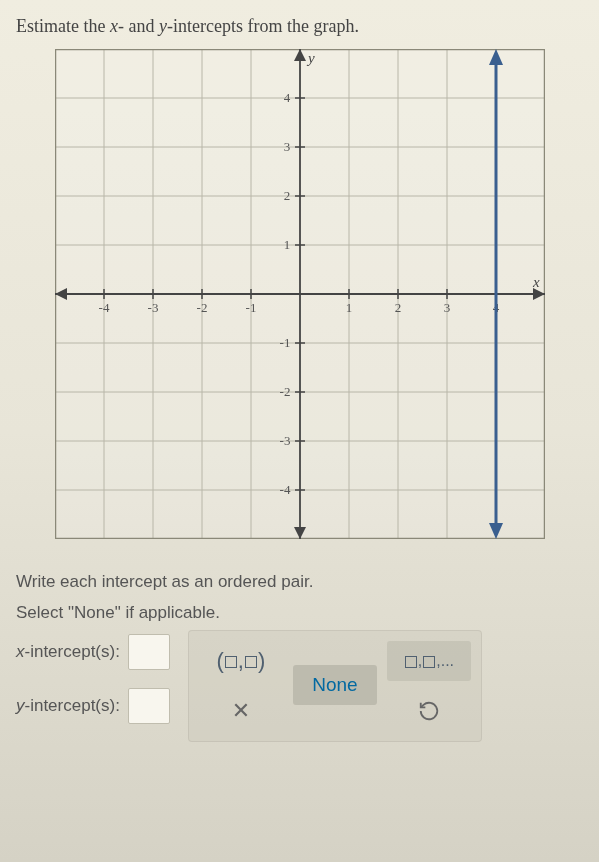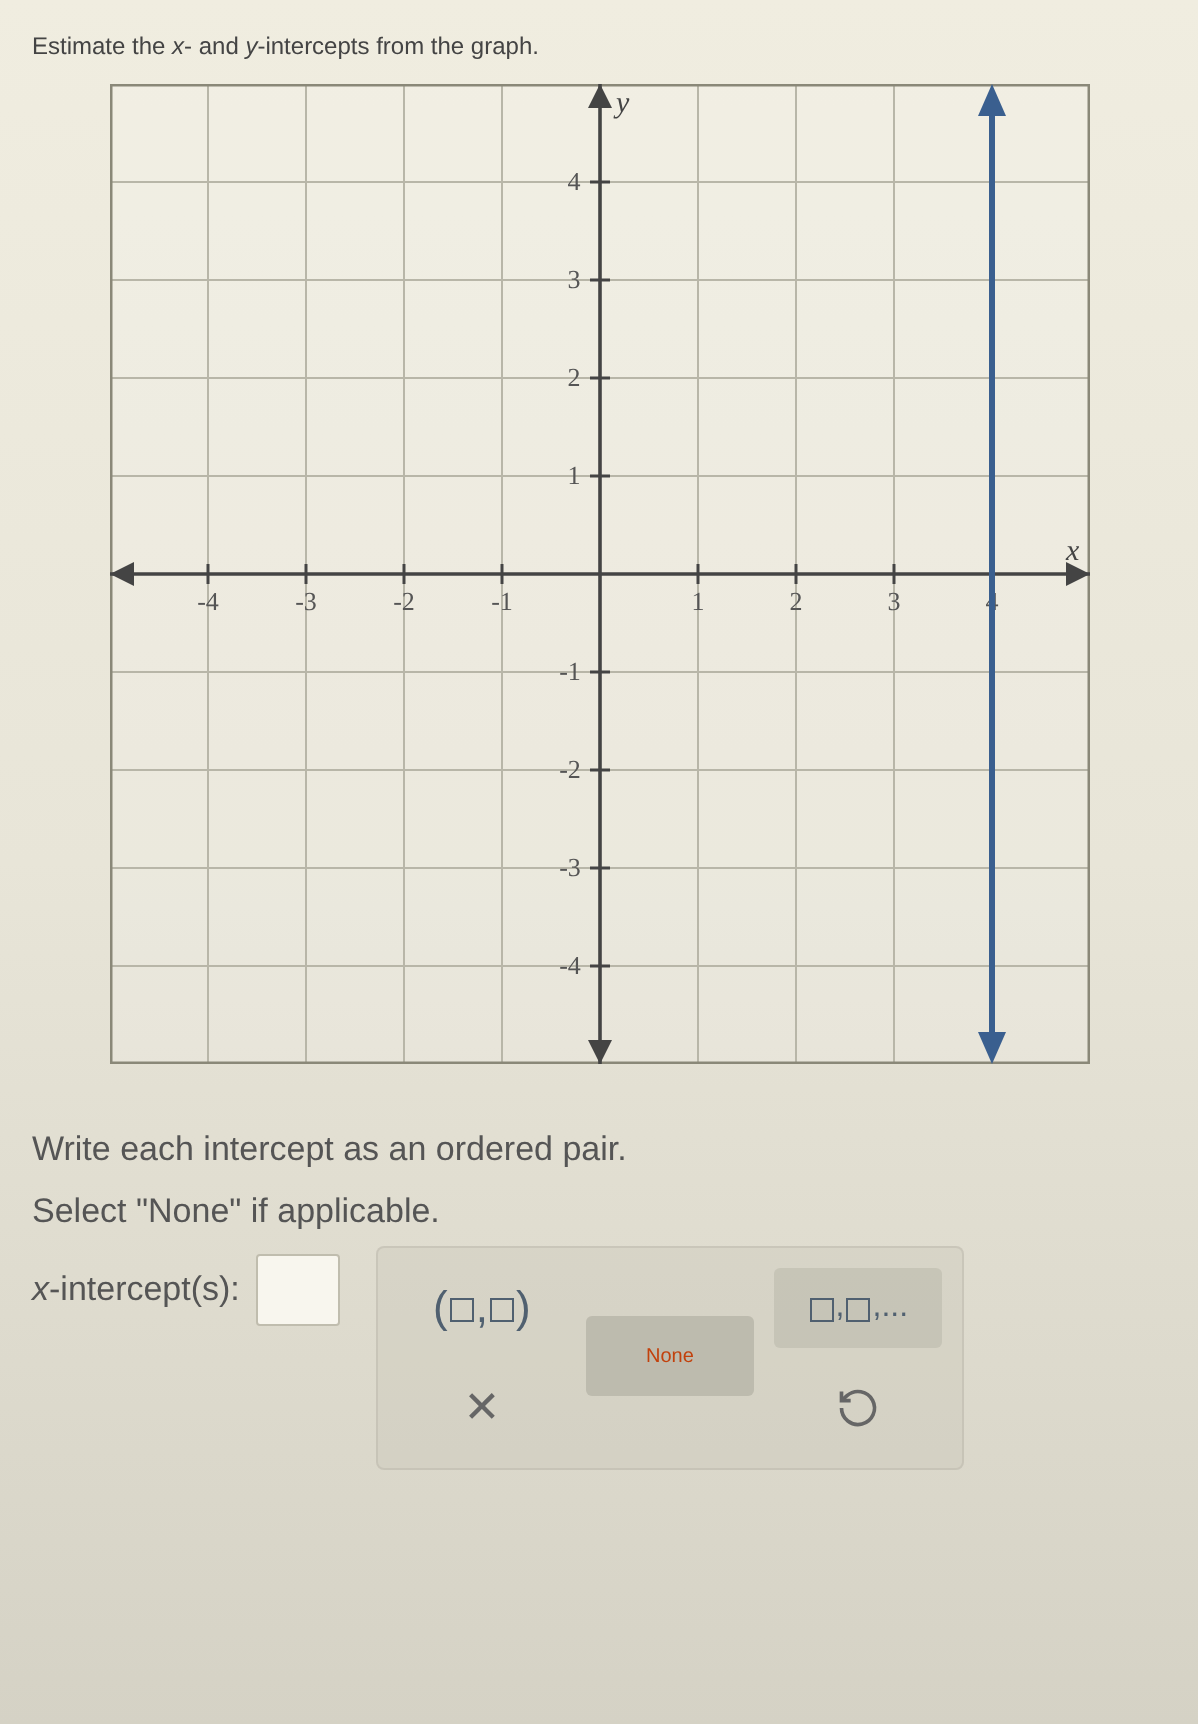--- a/index.html
+++ b/index.html
@@ -7,23 +7,24 @@
       width: 599px;
       height: 862px;
       background: linear-gradient(180deg, #f0ede0 0%, #e8e5d8 50%, #d5d2c5 100%);
       font-family: Verdana, Geneva, sans-serif;
       color: #3a3a3a;
       padding: 16px;
       position: relative;
       overflow: hidden;
     }
     .question {
-      font-size: 12px;
+      font-size: 18px;
       color: #444;
       margin-bottom: 12px;
+      font-family: Liberation Serif, serif;
     }
     .question .var { font-style: italic; }
     .graph-wrap {
       display: flex;
       justify-content: center;
       margin-bottom: 28px;
     }
     .graph {
       width: 490px;
       height: 490px;
@@ -82,23 +83,23 @@
       display: flex;
       align-items: center;
       justify-content: center;
       font-size: 18px;
       color: #506070;
       border-radius: 3px;
       cursor: pointer;
     }
     .tool-btn.tuple { font-size: 22px; }
     .tool-btn.none-btn {
-      font-size: 10px;
+      font-size: 19px;
       background: rgba(170,168,155,0.55);
-      color: #c2410c;
+      color: #0369a1;
       margin-top: 48px;
     }
     .tool-btn.list {
       font-size: 16px;
       background: rgba(170,168,155,0.35);
     }
     .tool-btn.x-btn { font-size: 22px; color: #666; }
     .tool-btn.reset { font-size: 22px; color: #666; }
     .box-char {
       display: inline-block;
@@ -209,20 +210,26 @@
 </div>
 
 <div class="answer-area">
   <div class="intercepts">
     <div class="intercept-row">
       <span class="intercept-label">
         <span class="var">x</span><span>-intercept(s):</span>
       </span>
       <div class="input-box"></div>
     </div>
+    <div class="intercept-row">
+      <span class="intercept-label">
+        <span class="var">y</span><span>-intercept(s):</span>
+      </span>
+      <div class="input-box"></div>
+    </div>
   </div>
 
   <div class="tool-panel">
     <div class="tool-btn tuple">
       (<span class="box-char"></span>,<span class="box-char"></span>)
     </div>
     <div class="tool-btn none-btn">None</div>
     <div class="tool-btn list">
       <span class="box-char"></span>,<span class="box-char"></span>,...
     </div>

